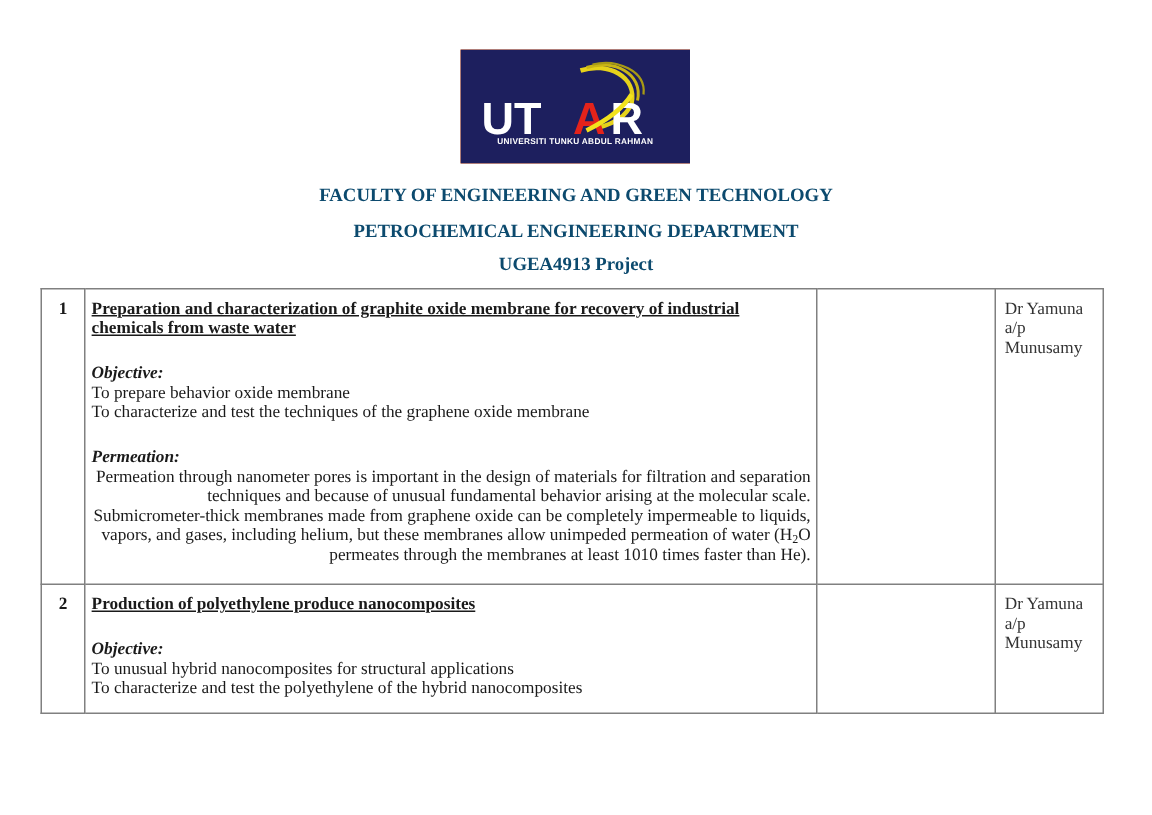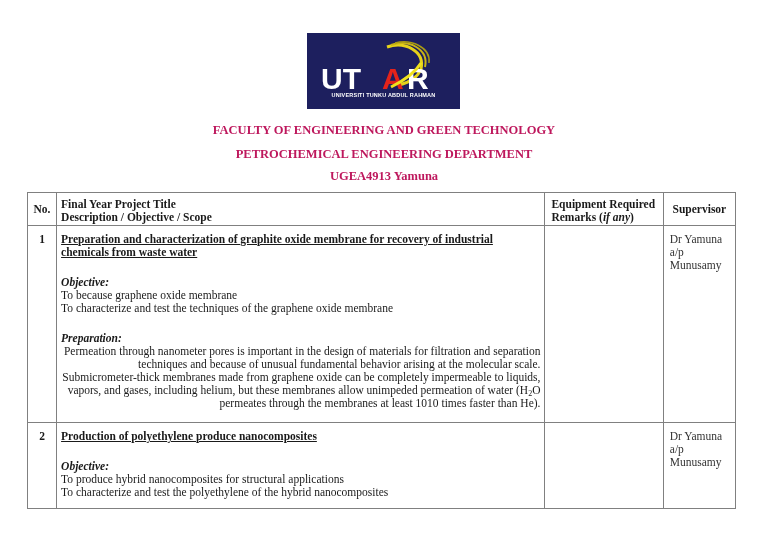--- a/index.html
+++ b/index.html
@@ -8,21 +8,21 @@
     font-family: "Liberation Serif", "DejaVu Serif", serif;
     color: #1a1a1a;
   }
   .logo {
     position: absolute; left: 307px; top: 33px; width: 153px; height: 76px;
     background: #c2410c;
   }
   .logo svg { display: block; }
   .heading {
     position: absolute; left: 0; width: 768px; text-align: center;
-    font-weight: bold; font-size: 12.5px; color: #be185d;
+    font-weight: bold; font-size: 12.5px; color: #0c4a6e;
   }
   .h1 { top: 123px; }
   .h2 { top: 147px; }
   .h3 { top: 169px; }
   table.fyp {
     position: absolute; left: 27px; top: 192px;
     border-collapse: collapse; width: 709px;
     font-size: 11.5px; line-height: 13px;
   }
   table.fyp td, table.fyp th {
@@ -63,67 +63,55 @@
     <text x="14" y="56" font-family="Liberation Sans, sans-serif" font-weight="bold" font-size="30" fill="#ffffff">UT</text>
     <text x="75" y="56" font-family="Liberation Sans, sans-serif" font-weight="bold" font-size="30" fill="#e3231b">A</text>
     <text x="100" y="56" font-family="Liberation Sans, sans-serif" font-weight="bold" font-size="30" fill="#ffffff">R</text>
     <path d="M84 54 C 96 48, 108 40, 114 30" stroke="#f2e21d" stroke-width="3" fill="none"></path>
   </svg>
   <div style="position:absolute;left:0;top:59px;width:153px;text-align:center;color:#fff;font-family:'Liberation Sans',sans-serif;font-weight:bold;font-size:5.5px;letter-spacing:0.2px;">UNIVERSITI TUNKU ABDUL RAHMAN</div>
 </div>
 
 <div class="heading h1">FACULTY OF ENGINEERING AND GREEN TECHNOLOGY</div>
 <div class="heading h2">PETROCHEMICAL ENGINEERING DEPARTMENT</div>
-<div class="heading h3">UGEA4913 Yamuna</div>
+<div class="heading h3">UGEA4913 Project</div>
 
 <table class="fyp">
   <colgroup>
     <col class="col-no">
       <col class="col-title">
       <col class="col-equip">
       <col class="col-sup">
   </colgroup>
   <tbody>
-      <tr class="hdr-row">
-    <th class="hdr-no">No.</th>
-    <th class="hdr-title">
-      <span class="line">Final Year Project Title</span>
-      <span class="line">Description / Objective / Scope</span>
-    </th>
-    <th class="hdr-equip">
-      <span class="line">Equipment Required</span>
-      <span class="line"><span>Remarks  (</span><i>if any</i><span>)</span></span>
-    </th>
-    <th class="hdr-sup">Supervisor</th>
-  </tr>
 
   <tr class="row1">
     <td class="num">1</td>
     <td class="title-cell">
       <div class="proj-title">Preparation and characterization of graphite oxide membrane for recovery of industrial chemicals from waste water</div>
       <div class="section-label">Objective:</div>
-      <span class="line">To because graphene oxide membrane</span>
+      <span class="line">To prepare behavior oxide membrane</span>
       <span class="line">To characterize and test the techniques of the graphene oxide membrane</span>
-      <div class="section-label">Preparation:</div>
+      <div class="section-label">Permeation:</div>
       <div class="para"><span>Permeation through nanometer pores is important in the design of materials for filtration and separation techniques and because of unusual fundamental behavior arising at the molecular scale. Submicrometer-thick membranes made from graphene oxide can be completely impermeable to liquids, vapors, and gases, including helium, but these membranes allow unimpeded permeation of water (H</span><sub>2</sub><span>O permeates through the membranes at least 1010 times faster than He).</span></div>
     </td>
     <td></td>
     <td class="sup-cell">
       <span class="line">Dr Yamuna</span>
       <span class="line">a/p</span>
       <span class="line">Munusamy</span>
     </td>
   </tr>
 
   <tr class="row2">
     <td class="num">2</td>
     <td class="title-cell">
       <div class="proj-title">Production of polyethylene produce nanocomposites</div>
       <div class="section-label">Objective:</div>
-      <span class="line">To produce hybrid nanocomposites for structural applications</span>
+      <span class="line">To unusual hybrid nanocomposites for structural applications</span>
       <span class="line">To characterize and test the polyethylene of the hybrid nanocomposites</span>
     </td>
     <td></td>
     <td class="sup-cell">
       <span class="line">Dr Yamuna</span>
       <span class="line">a/p</span>
       <span class="line">Munusamy</span>
     </td>
   </tr>
 </tbody>

